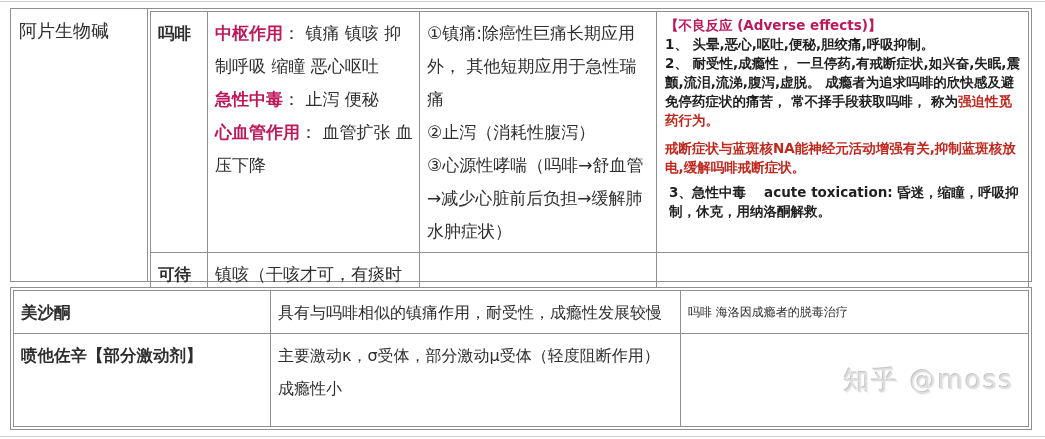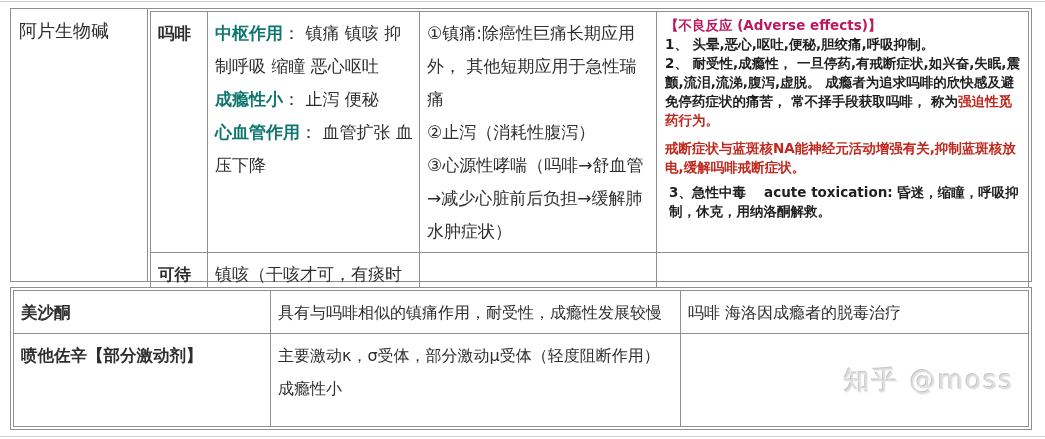--- a/index.html
+++ b/index.html
@@ -24,21 +24,21 @@
     width:137px; flex:0 0 137px; border-right:1px solid #8f8f8f;
     padding:10px 4px 0 8px; font-size:18px; line-height:24px;
   }
   .content-area { flex:1 1 auto; padding:2px; }
   table { border-collapse:collapse; table-layout:fixed; width:100%; height:100%; }
   td {
     border:1px solid #8f8f8f; vertical-align:top;
     padding:5px 6px 4px 7px; font-size:17px; line-height:33px;
   }
   .drug-cell { font-size:16.5px;font-weight:bold; }
-  .action-label { font-weight:bold; color:#0f766e; }
+  .action-label { font-weight:bold; color:#be185d; }
   .uses-cell div { line-height:33px; }
 
   .adverse-cell {
     font-size:13.5px; font-weight:bold; line-height:19px;
     color:#1f1f1f; padding:4px 8px 4px 8px;
   }
   .red-text { color:#c1271d; }
   .adverse-title { color:#be185d; }
   .adverse-rednote { margin-top:9px; }
   .adverse-item3 { margin-top:6px; padding-left:4px; }
@@ -64,21 +64,21 @@
           <col style="width:57px">
           <col style="width:212px">
           <col style="width:237px">
           <col>
         </colgroup>
       <tbody>
           <tr style="height:203px">
         <td class="drug-cell">吗啡</td>
         <td>
           <div><span class="action-label">中枢作用</span><span>： 镇痛 镇咳 抑制呼吸  缩瞳 恶心呕吐</span></div>
-          <div><span class="action-label">成瘾性小</span><span>： 止泻 便秘</span></div>
+          <div><span class="action-label">急性中毒</span><span>： 止泻 便秘</span></div>
           <div><span class="action-label">心血管作用</span><span>： 血管扩张 血压下降</span></div>
         </td>
         <td class="uses-cell">
           <div>①镇痛:除癌性巨痛长期应用外， 其他短期应用于急性瑞痛</div>
           <div>②止泻（消耗性腹泻）</div>
           <div>③心源性哮喘（吗啡→舒血管→减少心脏前后负担→缓解肺水肿症状）</div>
         </td>
         <td class="adverse-cell">
           <div class="adverse-title">【不良反应 (Adverse effects)】</div>
           <div>1、 头晕,恶心,呕吐,便秘,胆绞痛,呼吸抑制。</div>
@@ -103,21 +103,21 @@
     <table>
       <colgroup>
           <col style="width:257px">
           <col style="width:410px">
           <col>
         </colgroup>
       <tbody>
       <tr style="height:37px">
         <td class="drug-cell">美沙酮</td>
         <td style="font-size:16px">具有与吗啡相似的镇痛作用，耐受性，成瘾性发展较慢</td>
-        <td style="font-size:16px">吗啡 海洛因成瘾者的脱毒治疗</td>
+        <td style="font-size:12px">吗啡 海洛因成瘾者的脱毒治疗</td>
       </tr>
       <tr>
         <td class="drug-cell">喷他佐辛【部分激动剂】</td>
         <td style="font-size:16px">主要激动κ，σ受体，部分激动μ受体（轻度阻断作用）成瘾性小</td>
         <td class="watermark-cell">
           <span></span>
           <div class="watermark">知乎 @moss</div>
         </td>
       </tr>
     </tbody>

